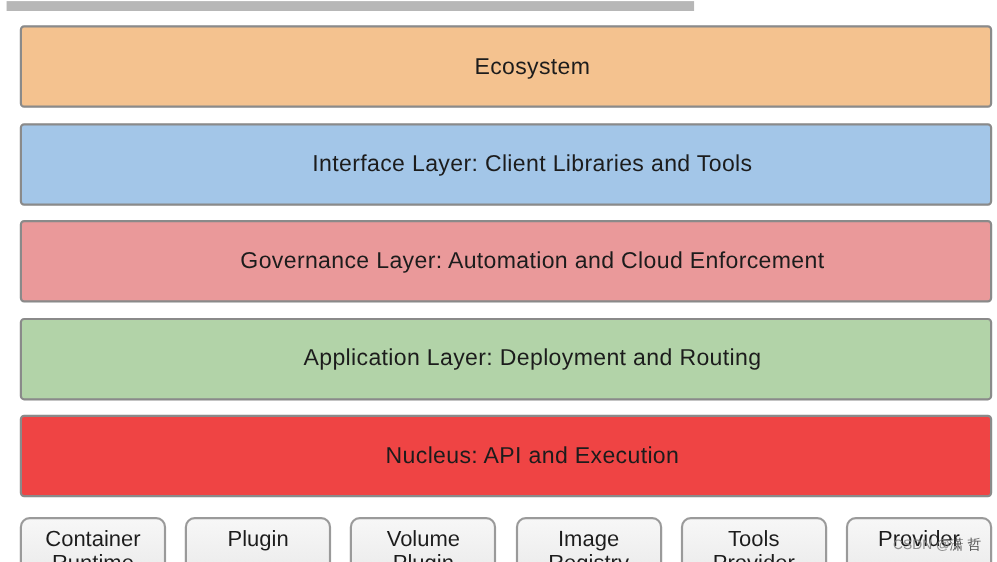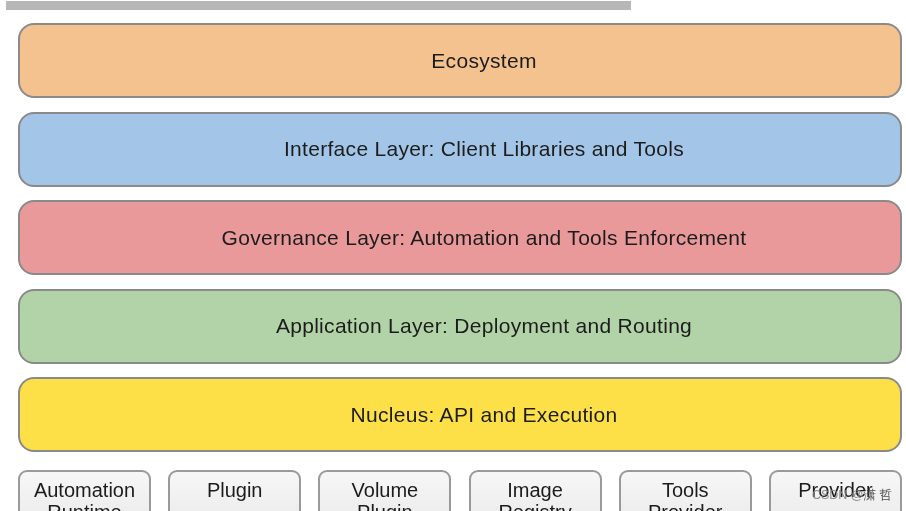--- a/index.html
+++ b/index.html
@@ -31,21 +31,21 @@
     left: 18px;
     top: 23px;
     width: 884px;
   }
   .layer {
     box-sizing: border-box;
     width: 884px;
     height: 75px;
     margin-bottom: 13.5px;
     border: 2px solid #8a8a8a;
-    border-radius: 16px;
+    border-radius: 4px;
     display: flex;
     align-items: center;
     justify-content: center;
     font-size: 21px;
     letter-spacing: 0.3px;
     color: #1c1c1c;
     padding-left: 48px;
   }
   .plugin-row {
     position: absolute;
@@ -90,33 +90,33 @@
   <div class="topbar"></div>
 
   <div class="layer-stack">
     <div class="layer" style="background-color: rgb(244, 194, 143);">
       <span>Ecosystem</span>
     </div>
     <div class="layer" style="background-color: rgb(163, 198, 232); justify-content: center;">
       <span>Interface Layer: Client Libraries and Tools</span>
     </div>
     <div class="layer" style="background-color: rgb(234, 153, 154);">
-      <span>Governance Layer: Automation and Tools Enforcement</span>
+      <span>Governance Layer: Automation and Cloud Enforcement</span>
     </div>
     <div class="layer" style="background-color: rgb(178, 211, 168); justify-content: center;">
       <span>Application Layer: Deployment and Routing</span>
     </div>
-    <div class="layer" style="background-color: #fde047;">
+    <div class="layer" style="background-color: #ef4444;">
       <span>Nucleus: API and Execution</span>
     </div>
   </div>
 
   <div class="plugin-row">
     <div class="plugin">
-      <span>Automation</span>
+      <span>Container</span>
       <span>Runtime</span>
     </div>
     <div class="plugin">
       <span>Plugin</span>
     </div>
     <div class="plugin">
       <span>Volume</span>
       <span>Plugin</span>
     </div>
     <div class="plugin">

